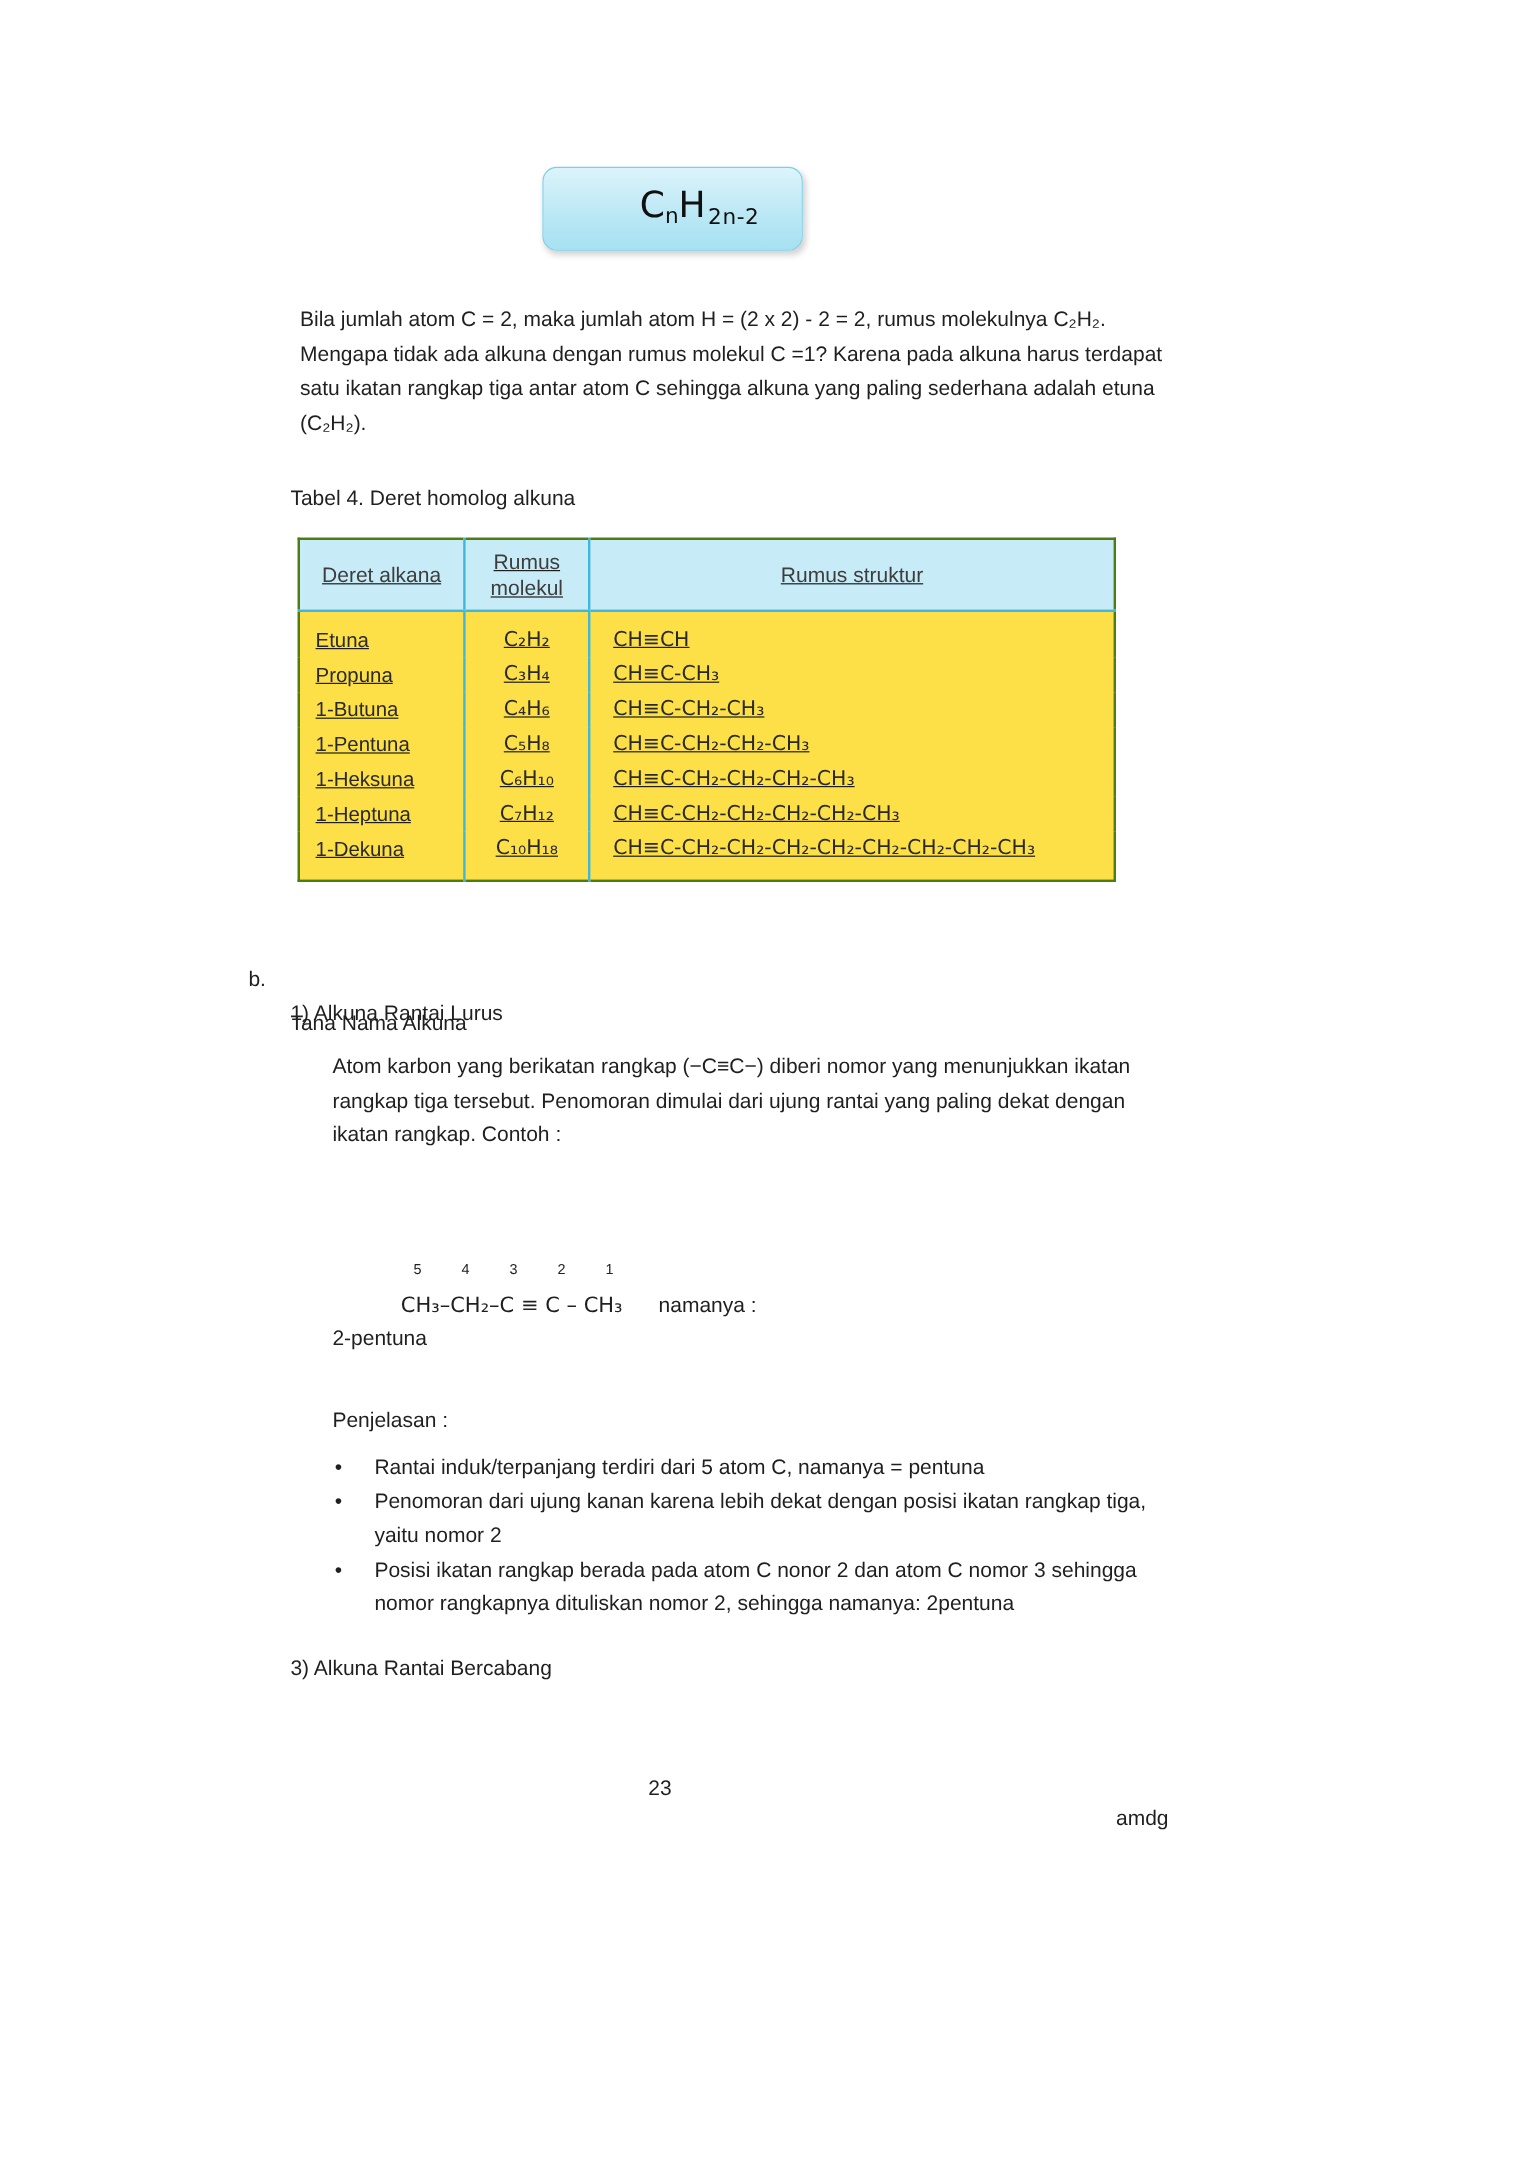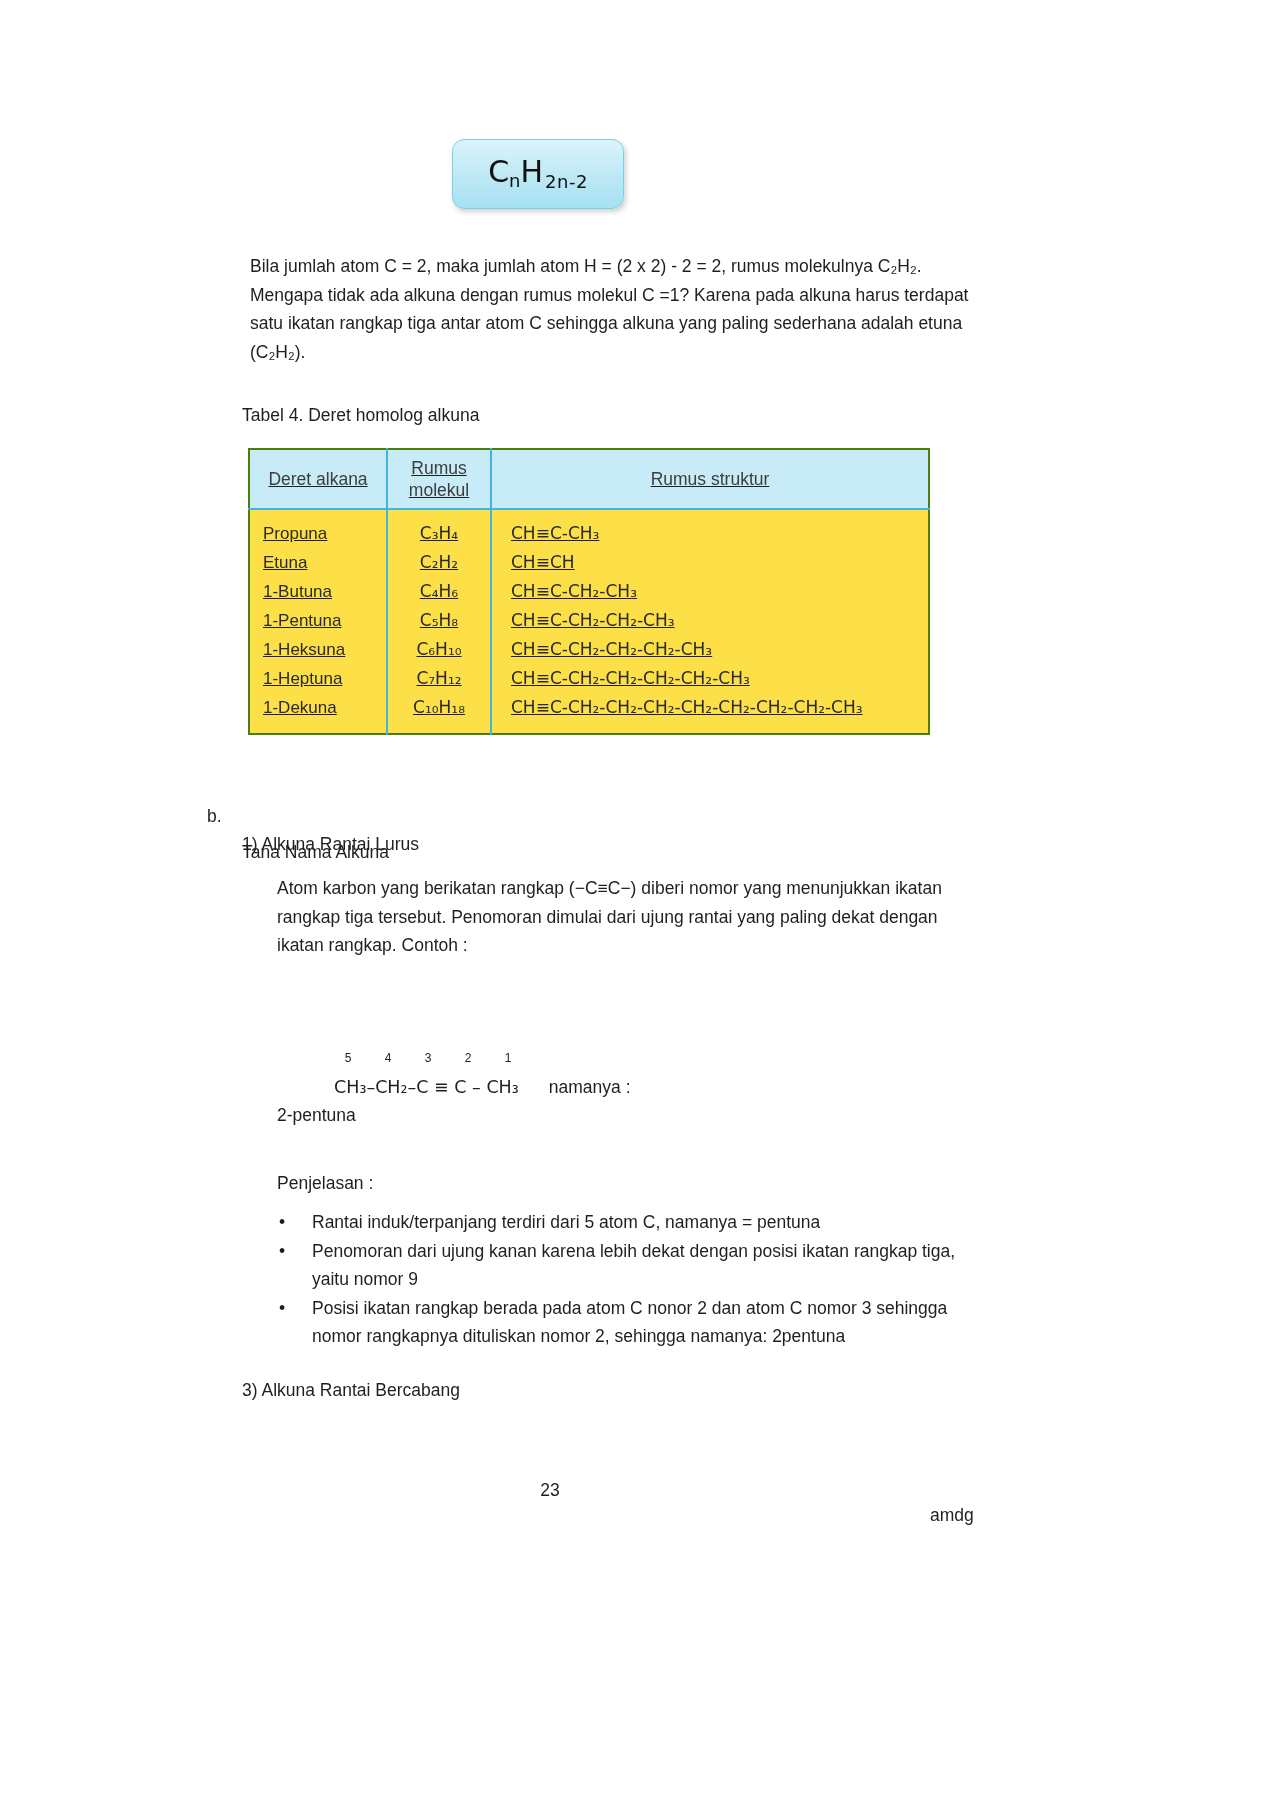--- a/index.html
+++ b/index.html
@@ -16,20 +16,21 @@
 
   
   .formula-box {
     left:452px; top:139px; width:170px; height:68px;
     background:linear-gradient(180deg,#dcf4fb 0%,#bce8f5 55%,#a6e1f2 100%);
     border:1px solid #7ecfe6;
     border-radius:12px;
     box-shadow:2px 3px 5px rgba(0,0,0,0.18);
     display:flex; align-items:center; justify-content:center;
     color:#101010;
+    padding-left:45px;
   }
   .formula-box .finner { line-height:1; font-size:30px; font-family:"DejaVu Sans",sans-serif; }
   .formula-box .fsub { font-size:18px; vertical-align:-0.28em; }
   .formula-box .fsub-last { margin-left:2px; letter-spacing:0.5px; }
 
   .para { line-height:28.5px; }
   .chem { font-family:"DejaVu Sans",sans-serif; }
 
   
   .table-wrap { left:248px; top:448px; }
@@ -97,28 +98,28 @@
     <table class="homolog">
       <thead>
         <tr>
           <th>Deret alkana</th>
           <th>Rumus molekul</th>
           <th>Rumus struktur</th>
         </tr>
       </thead>
       <tbody>
         <tr>
+          <td class="c-name">Etuna</td>
+          <td class="c-mol chem">C₂H₂</td>
+          <td class="c-struct chem">CH≡CH</td>
+        </tr>
+        <tr>
           <td class="c-name">Propuna</td>
           <td class="c-mol chem">C₃H₄</td>
           <td class="c-struct chem">CH≡C-CH₃</td>
-        </tr>
-        <tr>
-          <td class="c-name">Etuna</td>
-          <td class="c-mol chem">C₂H₂</td>
-          <td class="c-struct chem">CH≡CH</td>
         </tr>
         <tr>
           <td class="c-name">1-Butuna</td>
           <td class="c-mol chem">C₄H₆</td>
           <td class="c-struct chem">CH≡C-CH₂-CH₃</td>
         </tr>
         <tr>
           <td class="c-name">1-Pentuna</td>
           <td class="c-mol chem">C₅H₈</td>
           <td class="c-struct chem">CH≡C-CH₂-CH₂-CH₃</td>
@@ -158,21 +159,21 @@
   <div class="abs formula-line" style="left:334px; top:1077px;">
     <span class="chem">CH₃–CH₂–C ≡ C – CH₃</span>
     <span class="namanya">namanya :</span>
   </div>
   <div class="abs" style="left:277px; top:1105px;">2-pentuna</div>
 
   <div class="abs" style="left:277px; top:1173px;">Penjelasan :</div>
 
   <ul class="abs bullets" style="left:277px; top:1208px;">
     <li>Rantai induk/terpanjang terdiri dari 5 atom C, namanya = pentuna</li>
-    <li>Penomoran dari ujung kanan karena lebih dekat dengan posisi ikatan rangkap tiga, yaitu nomor 9</li>
+    <li>Penomoran dari ujung kanan karena lebih dekat dengan posisi ikatan rangkap tiga, yaitu nomor 2</li>
     <li>Posisi ikatan rangkap berada pada atom C nonor 2 dan atom C nomor 3 sehingga nomor rangkapnya dituliskan nomor 2, sehingga namanya:  2pentuna</li>
   </ul>
 
   <div class="abs" style="left:242px; top:1380px;">3) Alkuna Rantai Bercabang</div>
 
   <div class="abs center-line" style="top:1480px;">23</div>
   <div class="abs" style="left:930px; top:1505px;">amdg</div>
 
 </div>
 

